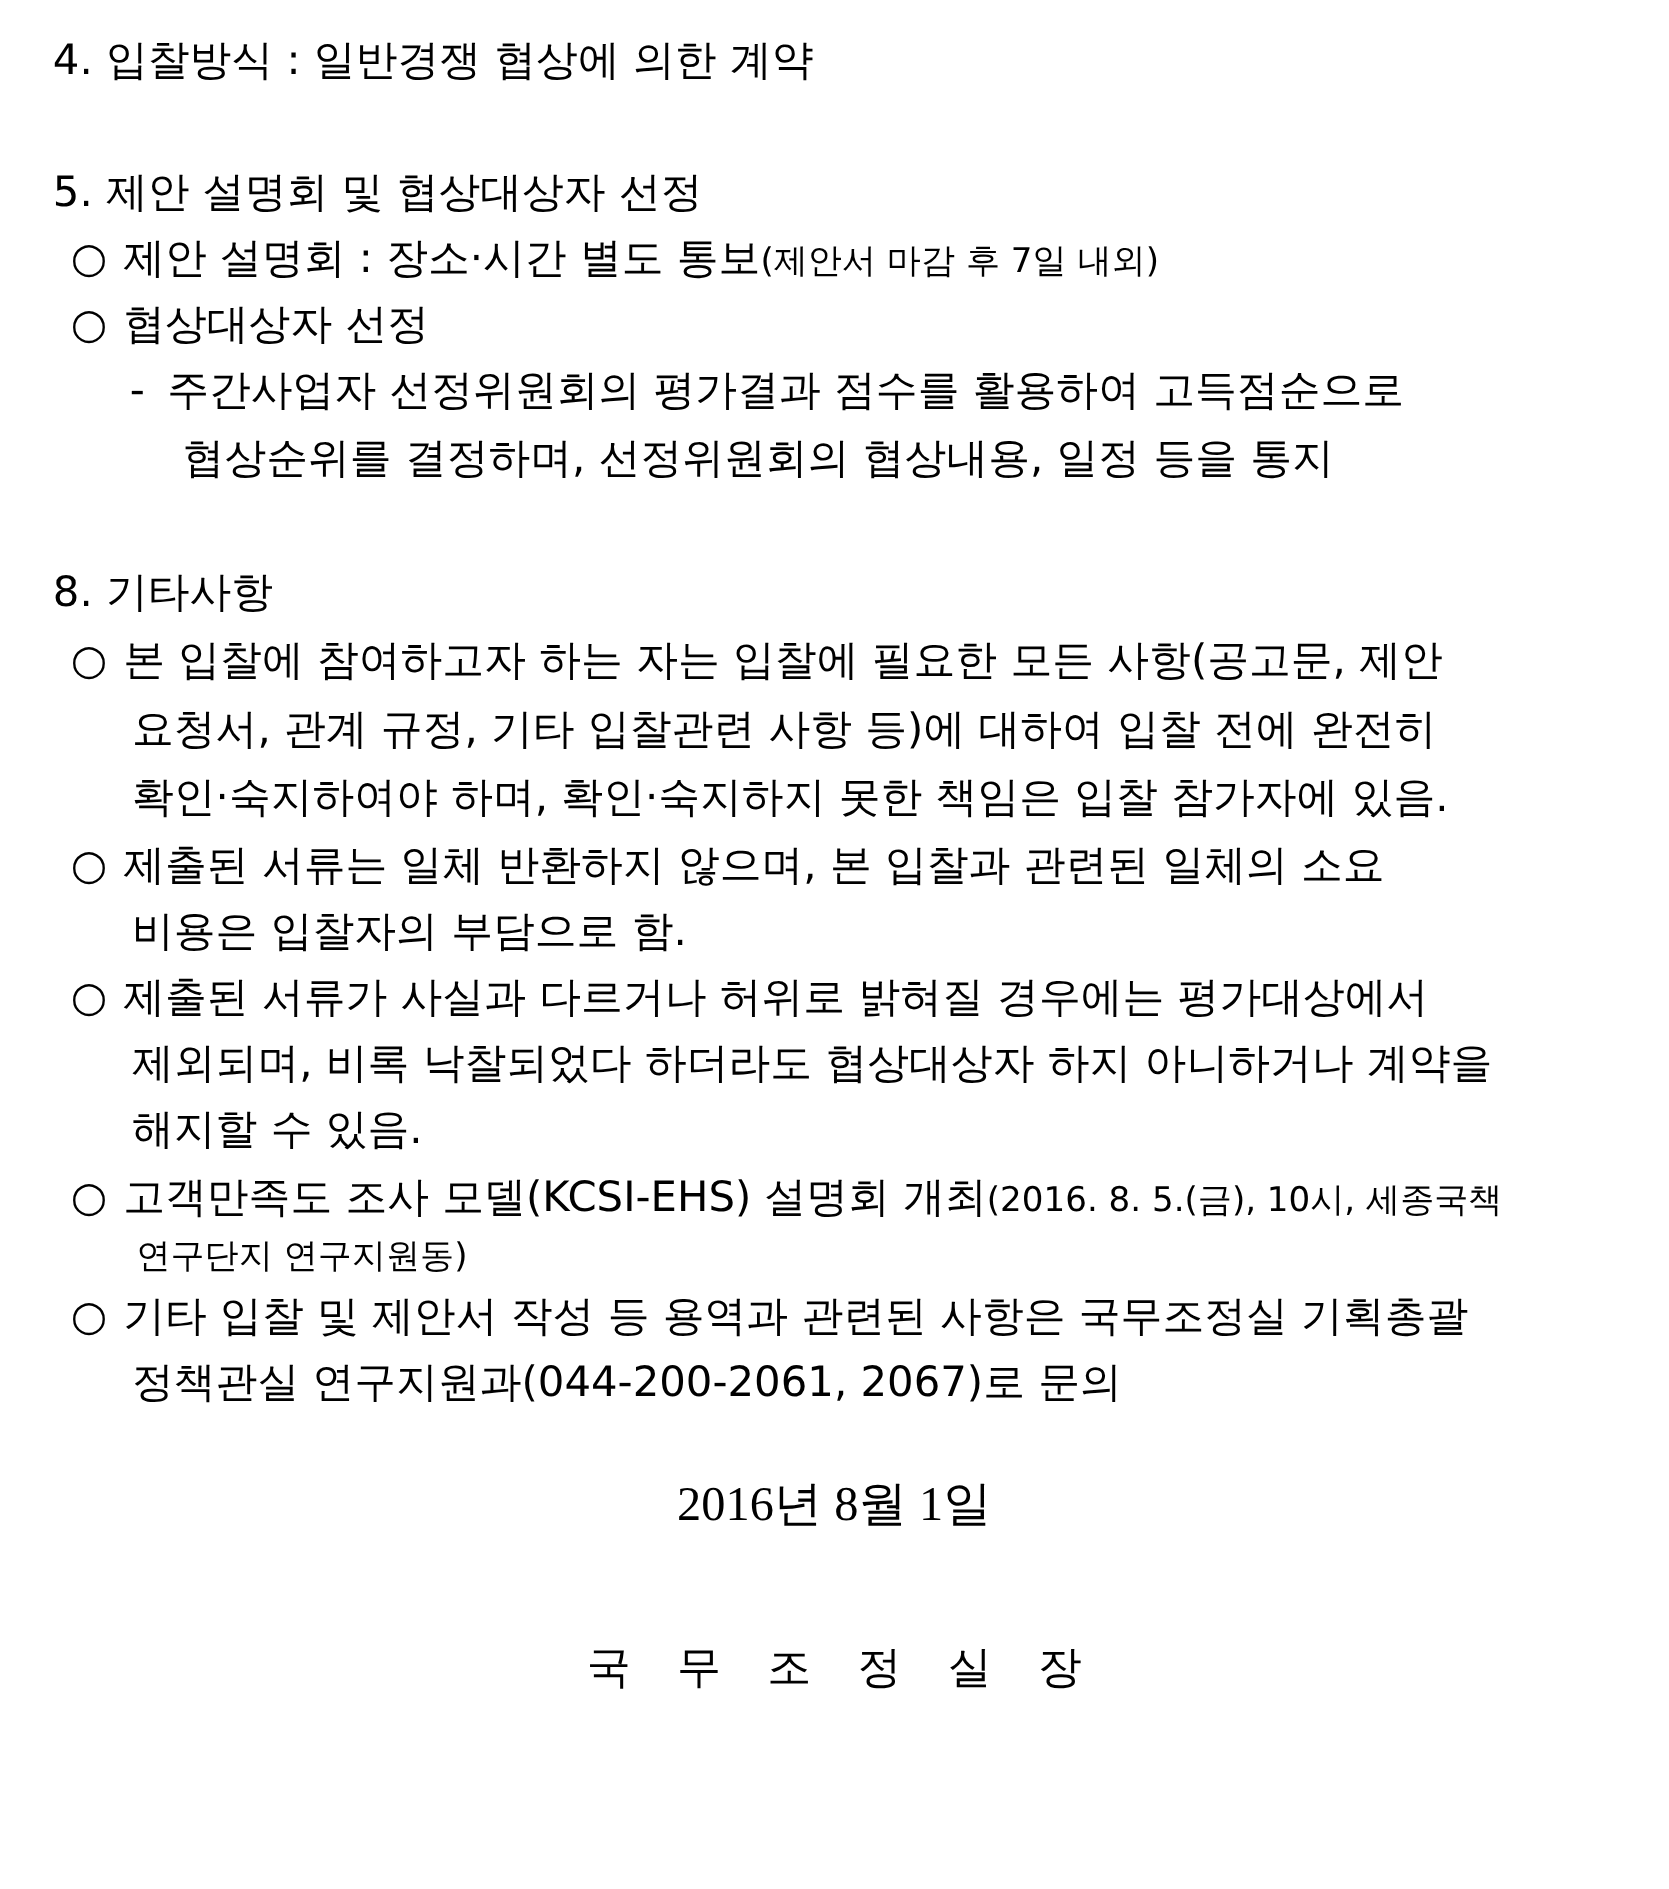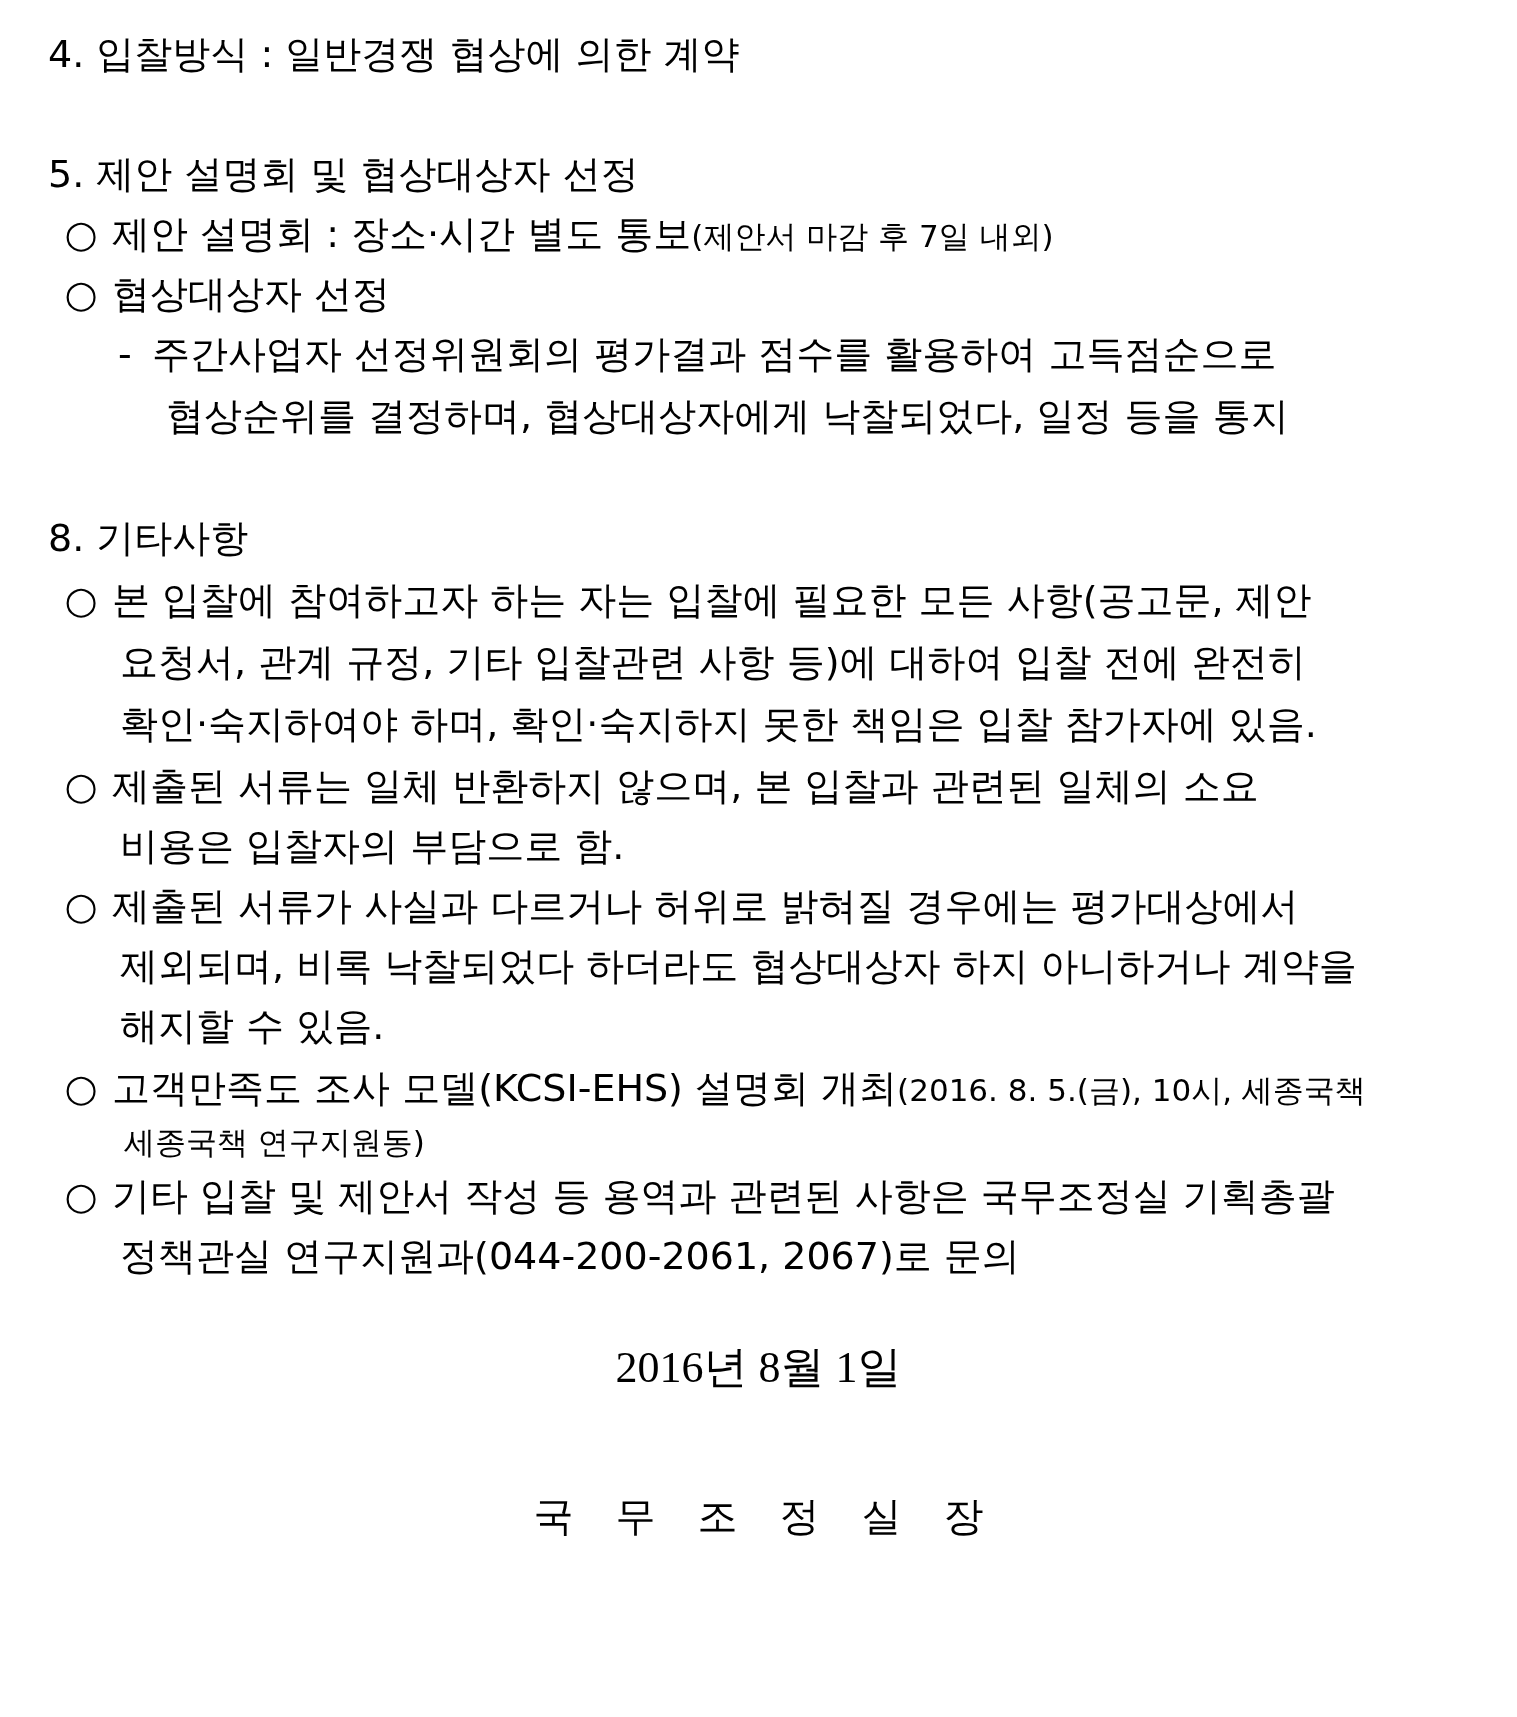--- a/index.html
+++ b/index.html
@@ -74,21 +74,21 @@
   <span class="circle-bullet">○</span><span>제안 설명회 : 장소·시간 별도 통보</span><span class="small">(제안서 마감 후 7일 내외)</span>
 </div>
 
 <div class="line circle-item" style="top:270px;">
   <span class="circle-bullet">○</span><span>협상대상자 선정</span>
 </div>
 
 <div class="line dash-item" style="top:330px;">
   <span class="dash-bullet">-</span><span>주간사업자 선정위원회의 평가결과 점수를 활용하여 고득점순으로</span>
 </div>
-<div class="line cont-dash" style="top:392px;">협상순위를 결정하며, 협상대상자에게 낙찰되었다, 일정 등을 통지</div>
+<div class="line cont-dash" style="top:392px;">협상순위를 결정하며, 선정위원회의 협상내용, 일정 등을 통지</div>
 
 <div class="line heading" style="top:514px;">8. 기타사항</div>
 
 <div class="line circle-item" style="top:576px;">
   <span class="circle-bullet">○</span><span>본 입찰에 참여하고자 하는 자는 입찰에 필요한 모든 사항(공고문, 제안</span>
 </div>
 <div class="line cont-circle" style="top:638px;">요청서, 관계 규정, 기타 입찰관련 사항 등)에 대하여 입찰 전에 완전히</div>
 <div class="line cont-circle" style="top:700px;">확인·숙지하여야 하며, 확인·숙지하지 못한 책임은 입찰 참가자에 있음.</div>
 
 <div class="line circle-item" style="top:762px;">
@@ -98,21 +98,21 @@
 
 <div class="line circle-item" style="top:882px;">
   <span class="circle-bullet">○</span><span>제출된 서류가 사실과 다르거나 허위로 밝혀질 경우에는 평가대상에서</span>
 </div>
 <div class="line cont-circle" style="top:942px;">제외되며, 비록 낙찰되었다 하더라도 협상대상자 하지 아니하거나 계약을</div>
 <div class="line cont-circle" style="top:1002px;">해지할 수 있음.</div>
 
 <div class="line circle-item" style="top:1064px;">
   <span class="circle-bullet">○</span><span>고객만족도 조사 모델(KCSI-EHS) 설명회 개최</span><span class="small">(2016. 8. 5.(금), 10시, 세종국책</span>
 </div>
-<div class="line cont-circle small" style="top:1118px; left:124px;">세종국책 연구지원동)</div>
+<div class="line cont-circle small" style="top:1118px; left:124px;">연구단지 연구지원동)</div>
 
 <div class="line circle-item" style="top:1172px;">
   <span class="circle-bullet">○</span><span>기타 입찰 및 제안서 작성 등 용역과 관련된 사항은 국무조정실 기획총괄</span>
 </div>
 <div class="line cont-circle" style="top:1232px;">정책관실 연구지원과(044-200-2061, 2067)로 문의</div>
 
 <div class="date" style="top:1340px;">2016년  8월 1일</div>
 <div class="signature" style="top:1480px;">국무조정실장</div>
 
 </body></html>

